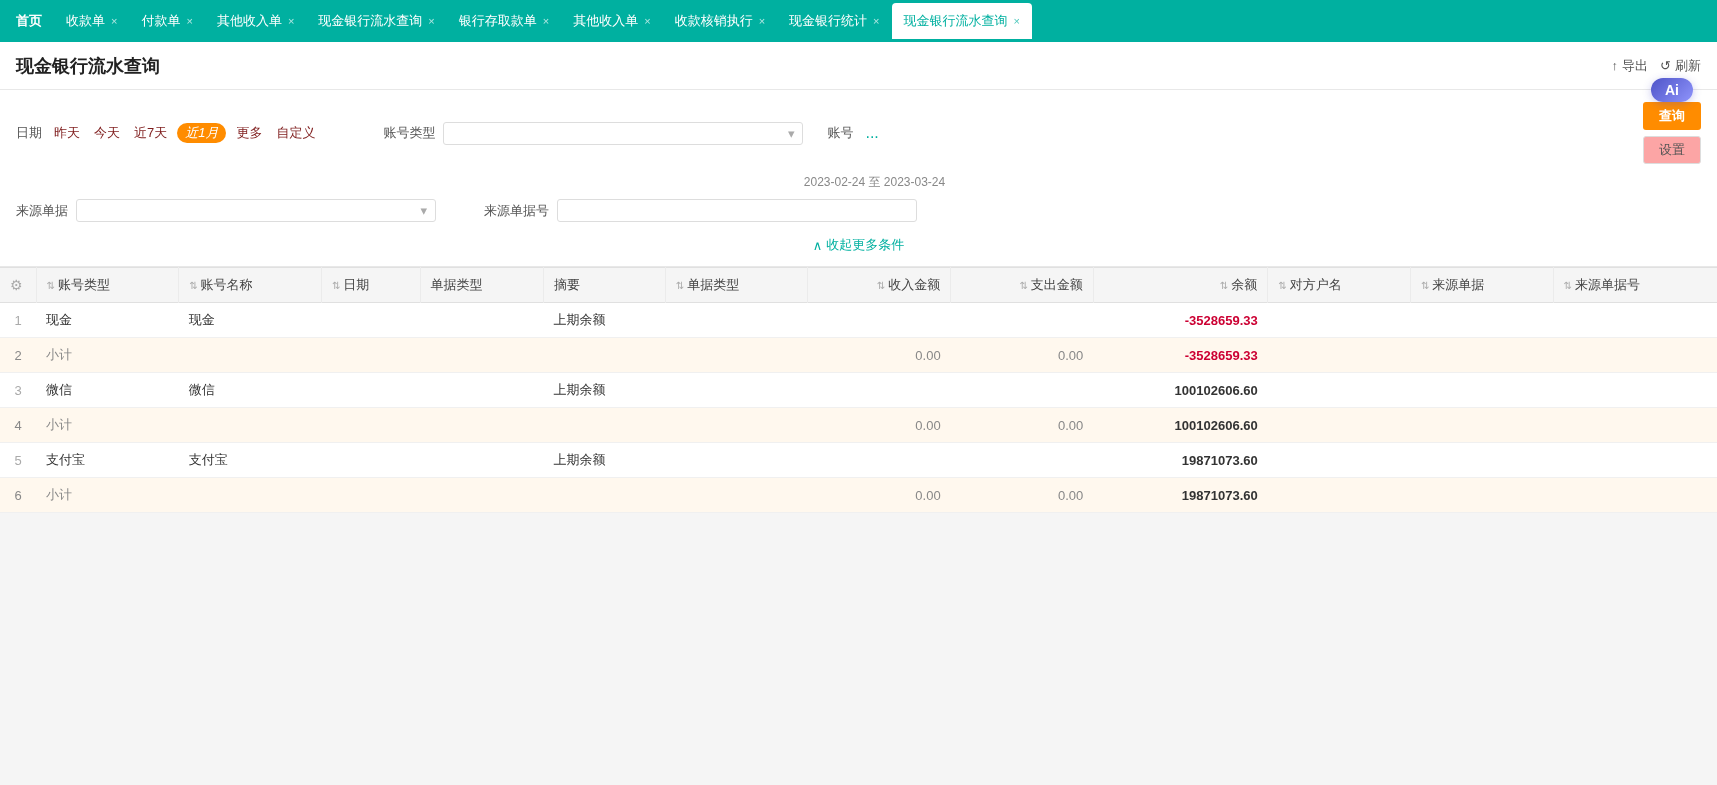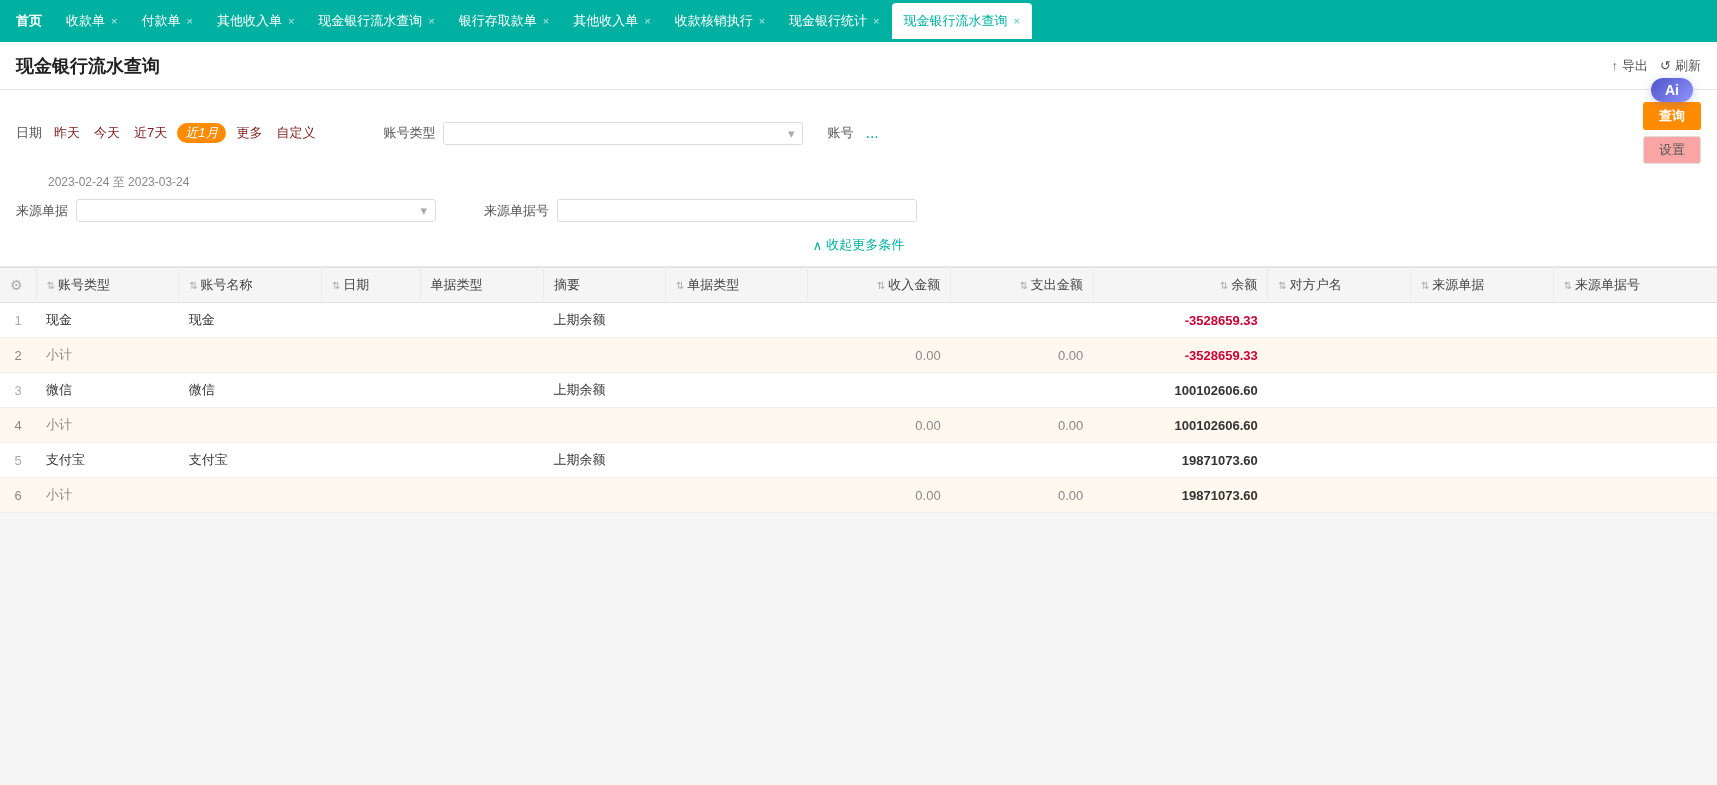--- a/index.html
+++ b/index.html
@@ -323,21 +323,21 @@
       <span class="filter-label">账号</span>
       <span class="ellipsis-btn">...</span>
     </div>
 
     <div style="margin-left:auto; display:flex; flex-direction:column; gap:2px;">
       <button class="btn-query">查询</button>
       <button class="btn-settings">设置</button>
     </div>
   </div>
 
-  <div style="margin-left: 32px; margin-bottom: 8px;">
+  <div style="margin-left: 32px; margin-bottom: 8px; text-align: center;">
     <span class="date-range">2023-02-24 至 2023-03-24</span>
   </div>
 
   <div class="filter-row">
     <div class="filter-group">
       <span class="filter-label">来源单据</span>
       <div class="filter-select filter-select-wide">
         <span style="flex:1;"></span>
         <span style="color:#aaa;">▾</span>
       </div>

